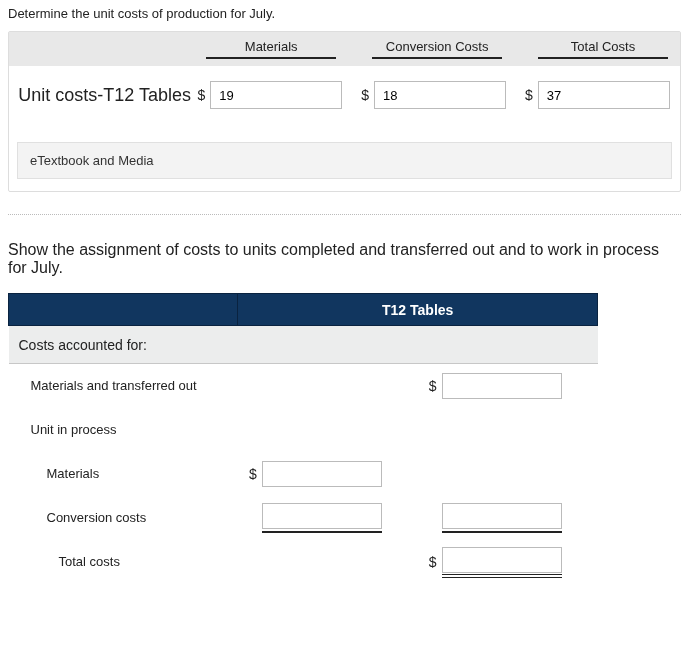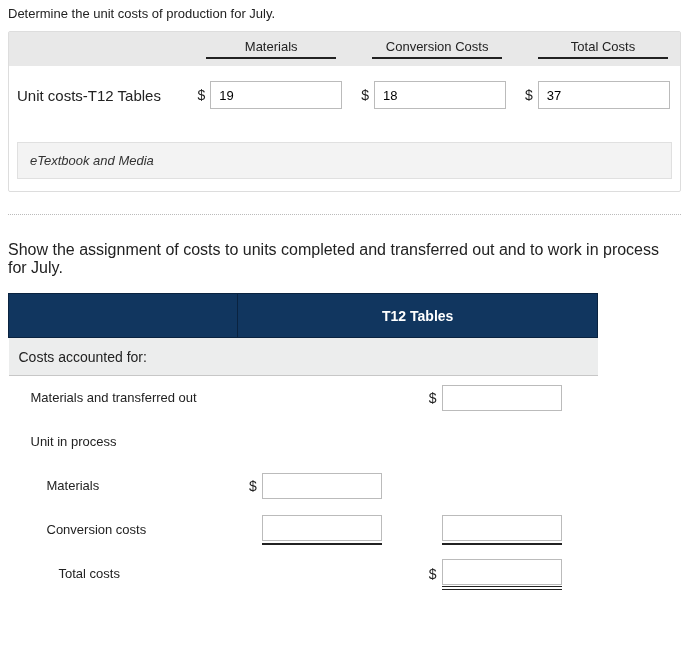--- a/index.html
+++ b/index.html
@@ -40,41 +40,40 @@
     border-bottom: 2px solid #222;
     padding-bottom: 3px;
     margin: 0 8px;
   }
   .data-row {
     display: flex;
     align-items: center;
     height: 58px;
     padding: 0 8px;
   }
-  .dcell.lbl { width: 182px; font-size: 15px; }
+  .dcell.lbl { width: 182px; font-size: 18px; text-align: center; }
   .dcell.col { width: 158px; display: flex; align-items: center; }
   .dcell.gap { width: 12px; }
   .dollar { width: 18px; text-align: center; font-size: 14px; }
   input.numbox {
     width: 132px;
     height: 28px;
     border: 1px solid #bbb;
     background: #fff;
     padding: 0 8px;
     font-size: 13px;
     font-family: inherit;
   }
   .etextbook {
     margin: 18px 8px 12px 8px;
     background: #f3f3f3;
     border: 1px solid #e0e0e0;
     padding: 10px 12px;
     font-size: 13px;
     color: #333;
-    font-style: italic;
   }
   .divider-dotted {
     border: none;
     border-top: 1px dotted #bbb;
     margin: 22px 0 26px 0;
   }
   .prompt2 {
     font-size: 16px;
     padding: 0 0 16px 0;
   }
@@ -84,21 +83,21 @@
   }
   table.cost-table td, table.cost-table th {
     padding: 0;
     vertical-align: middle;
   }
   .th-dark {
     background: #11365f;
     color: #fff;
     font-weight: bold;
     text-align: center;
-    height: 44px;
+    height: 32px;
     border: 1px solid #0a2340;
     font-size: 14px;
   }
   .th-dark.blank { background:#11365f; }
   .row-grey {
     background: #eceded;
     font-weight: normal;
     font-size: 14px;
     height: 38px;
     border-top: 1px solid #c7c7c7;

